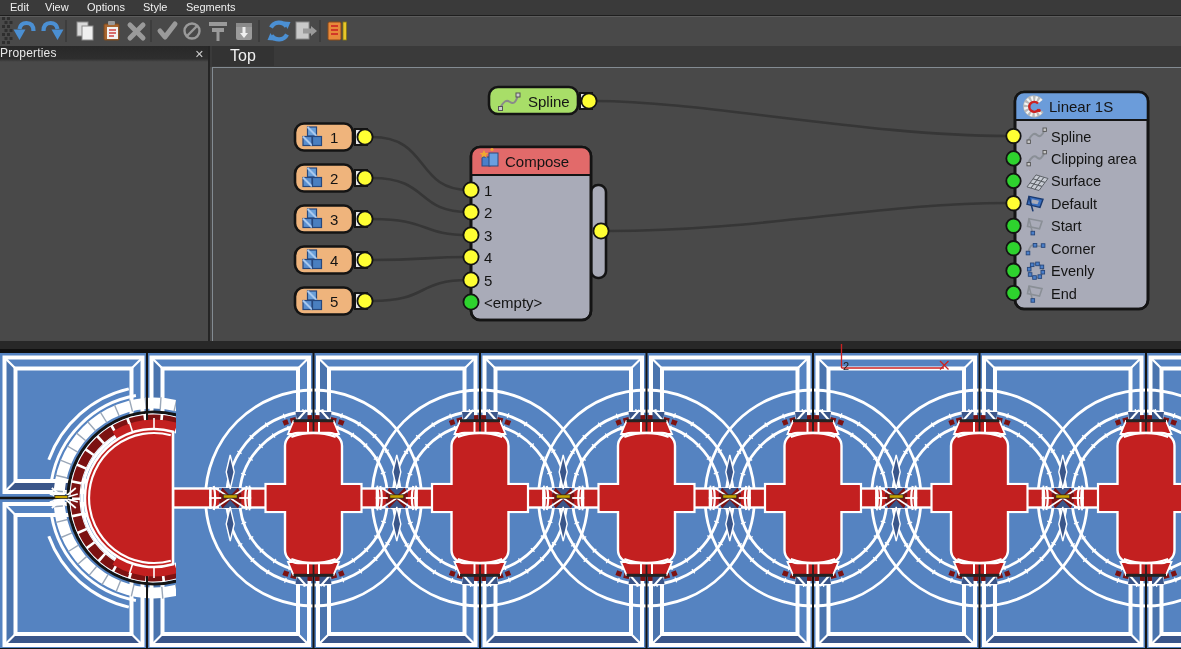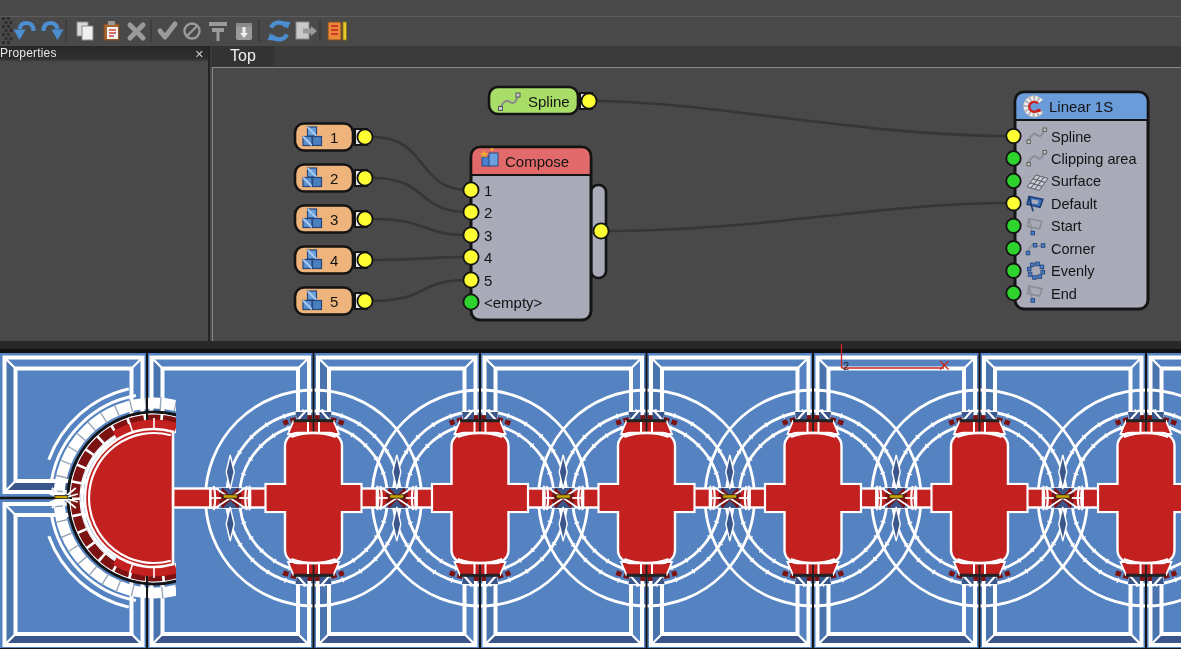--- a/index.html
+++ b/index.html
@@ -12,20 +12,27 @@
 #tabstrip{position:absolute;left:210px;top:46px;width:971px;height:21px;background:#3a3a3a}
 #tab{position:absolute;left:212px;top:46px;width:62px;height:20px;background:#333333;color:#f0f0f0;font-size:16px;text-align:center;line-height:20px}
 #graphbg{position:absolute;left:212px;top:67px;width:969px;height:273px;background:#494949;border-top:1px solid #838b92;border-left:1px solid #838b92;border-bottom:1px solid #5a5a5a}
 #darkstrip{position:absolute;left:0;top:341px;width:1181px;height:8px;background:#282828}
 .nt{font-family:"Liberation Sans",sans-serif;font-size:15px;fill:#141414}
 .pl text{font-family:"Liberation Sans",sans-serif;font-size:15px;fill:#141414}
 .pl2{font-family:"Liberation Sans",sans-serif;font-size:14.5px;fill:#141414}
 </style></head>
 <body>
 <div id="page">
+<div id="menubar">
+  <span class="mi" style="left:10px">Edit</span>
+  <span class="mi" style="left:45px">View</span>
+  <span class="mi" style="left:87px">Options</span>
+  <span class="mi" style="left:143px">Style</span>
+  <span class="mi" style="left:186px">Segments</span>
+</div>
 <div id="toolbar"></div>
 <div id="dock">
   <div id="dockbar"><span id="dockttl">Properties</span><span id="dockx">✕</span></div>
 </div>
 <div id="tabstrip"></div>
 <div id="tab">Top level</div>
 <div id="graphbg"></div>
 <div id="darkstrip"></div>
 <svg id="gfx" width="1181" height="342" viewBox="0 0 1181 342" xmlns="http://www.w3.org/2000/svg" style="position:absolute;left:0;top:0">
 

